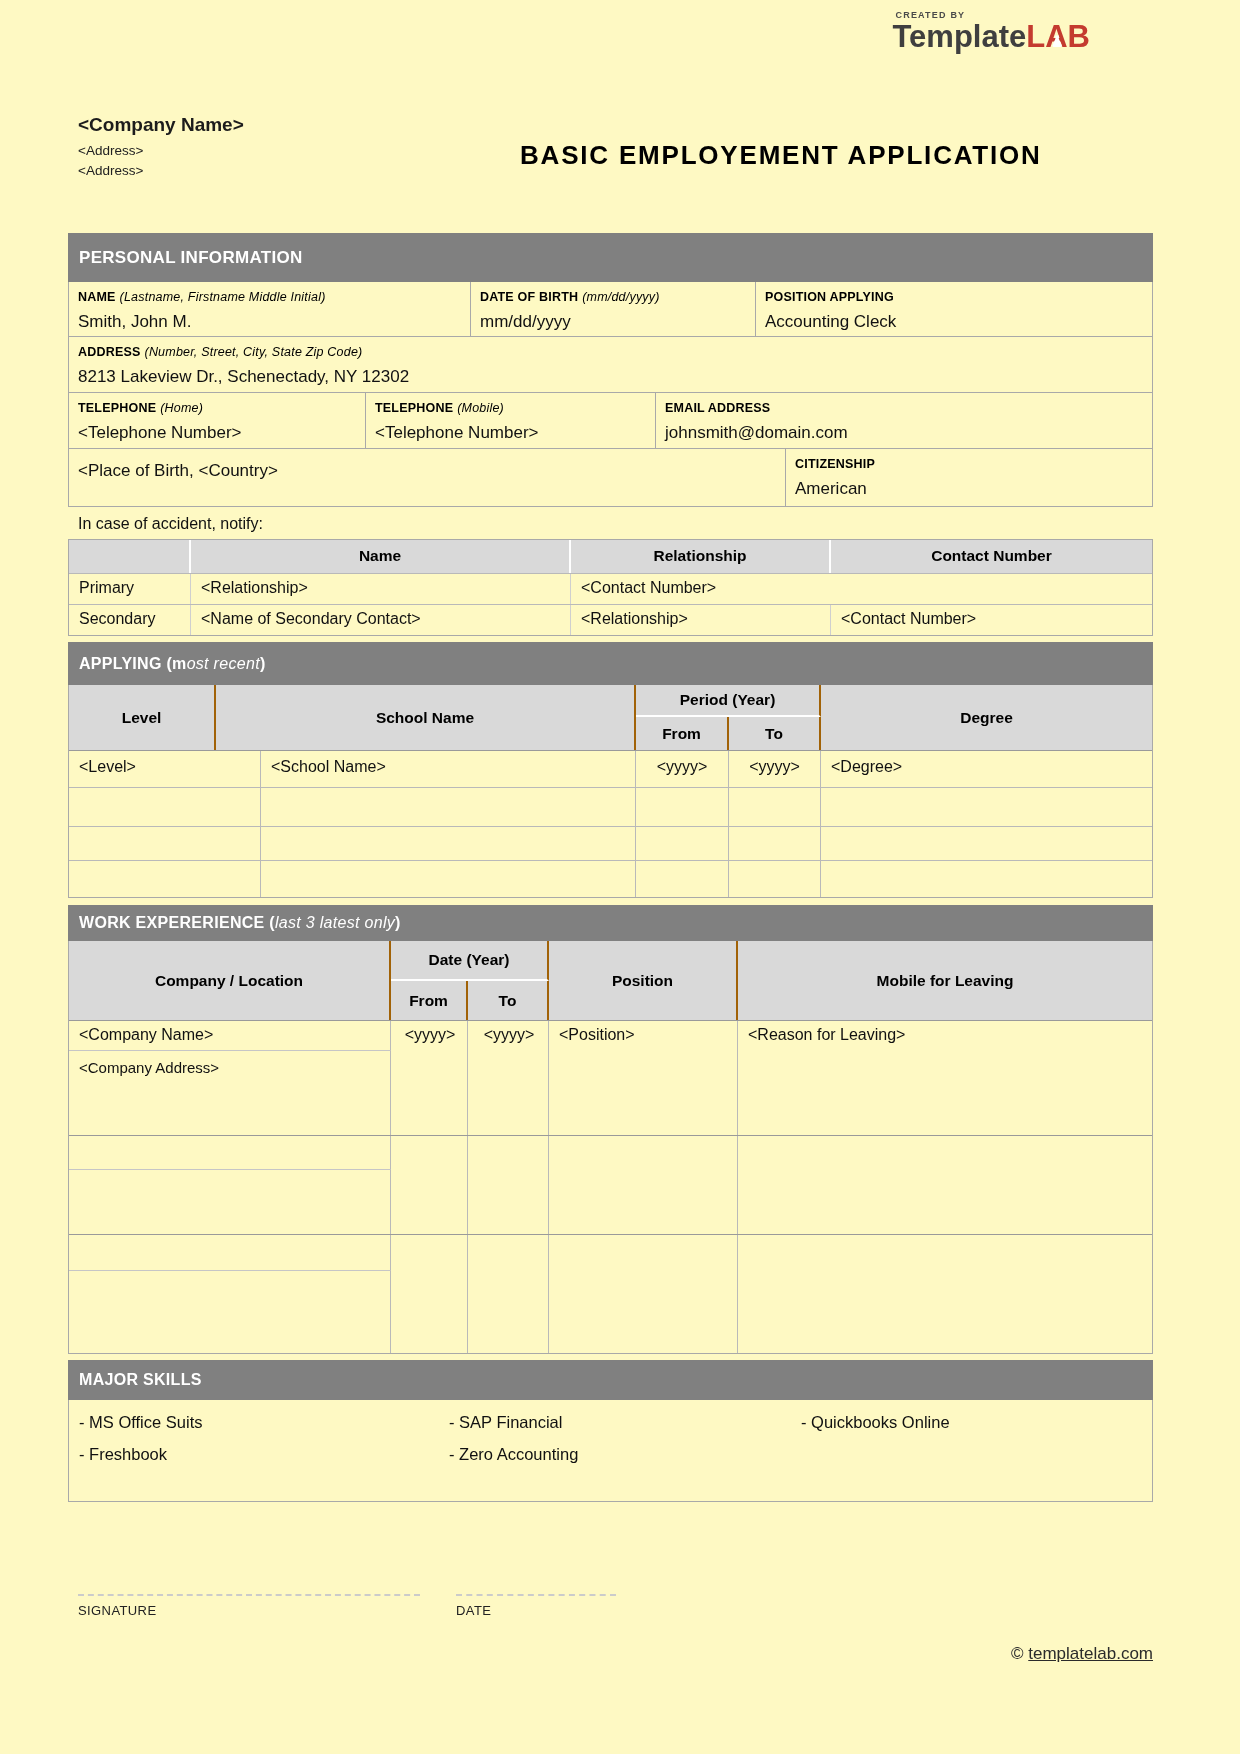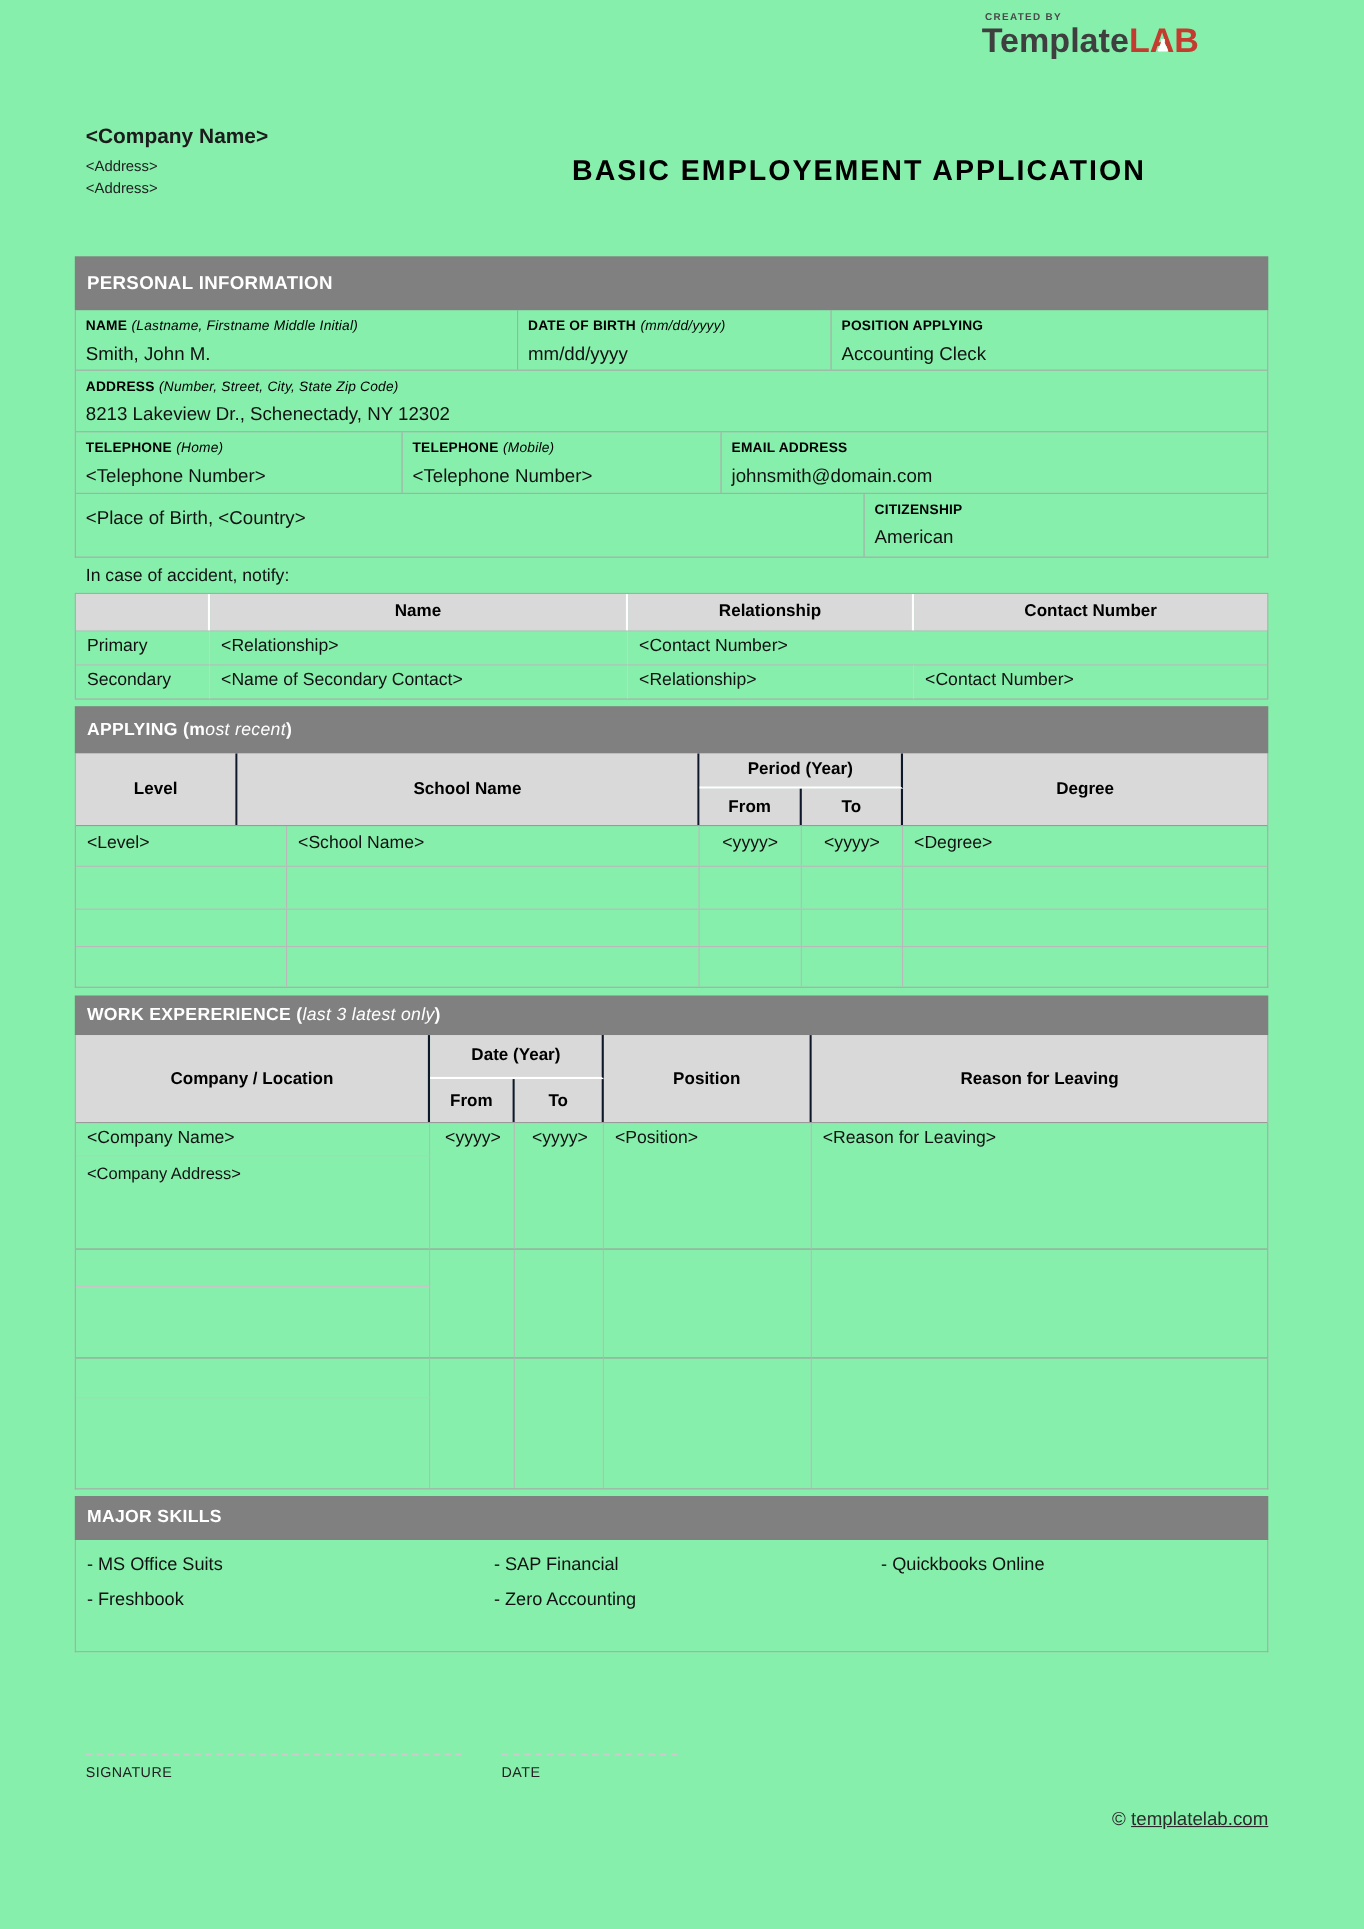--- a/index.html
+++ b/index.html
@@ -1,21 +1,21 @@
 <!DOCTYPE html>
 <html><head>
 <meta charset="utf-8">
 <style>
   * { box-sizing: border-box; margin: 0; padding: 0; }
   html,body { background:#ffffff; }
   .page {
     position: relative;
     width: 1240px;
     height: 1754px;
-    background: #86efac;
+    background: #fef9c3;
     font-family: "Liberation Sans", sans-serif;
     color: #1c1c1c;
     overflow: hidden;
   }
 
   
   .logo { position: absolute; top: 10px; right: 150px; text-align: left; }
   .created-by { font-size: 9px; font-weight: bold; letter-spacing: 1.2px; color: #4a4a4a; margin-left: 3px; }
   .brand { font-size: 31px; font-weight: bold; line-height: 1.1; }
   .brand-template { color: #3f3f3f; }
@@ -59,21 +59,21 @@
   .ct-head, .ct-row { display: grid; grid-template-columns: 122px 380px 260px 1fr; }
   .ct-hcell { background: #d9d9d9; font-size: 15.5px; font-weight: bold; text-align: center; padding: 7px 0 8px; border-right: 2px solid #ffffff; color:#000; }
   .ct-hcell:last-child { border-right: 0; }
   .ct-row { border-top: 1px solid #b9b9b9; }
   .ct-cell { font-size: 16px; padding: 5px 8px 7px 10px; border-right: 1px solid #cfcfcf; color:#111; }
   .ct-cell:last-child { border-right: 0; }
 
   
   .edu-table { border: 1px solid #a9a9a9; border-top: 0; }
   .edu-head { display: grid; grid-template-columns: 147px 420px 93px 92px 1fr; grid-template-rows: 32px 33px; border-bottom: 1px solid #9a9a9a; }
-  .eh-cell { background: #d9d9d9; font-weight: bold; font-size: 15.5px; display: flex; align-items: center; justify-content: center; border-right: 2px solid #0f172a; color:#000; }
+  .eh-cell { background: #d9d9d9; font-weight: bold; font-size: 15.5px; display: flex; align-items: center; justify-content: center; border-right: 2px solid #a16207; color:#000; }
   .eh-level { grid-area: 1/1/3/2; }
   .eh-school { grid-area: 1/2/3/3; }
   .eh-period { grid-area: 1/3/2/5; border-bottom: 2px solid #ffffff; }
   .eh-from { grid-area: 2/3/3/4; }
   .eh-to { grid-area: 2/4/3/5; }
   .eh-degree { grid-area: 1/5/3/6; border-right: 0; }
   .edu-row { display: grid; grid-template-columns: 192px 375px 93px 92px 1fr; border-bottom: 1px solid #b9b9b9; }
   .edu-row:last-child { border-bottom: 0; }
   .edu-r1 { height: 37px; } .edu-r2 { height: 39px; } .edu-r3 { height: 34px; } .edu-r4 { height: 36px; }
   .edu-cell { font-size: 16px; padding: 7px 8px 0 10px; border-right: 1px solid #b9b9b9; color:#111; }
@@ -263,21 +263,21 @@
         <span>)</span>
     </div>
 
     <div class="work-table">
       <div class="work-head">
         <div class="eh-cell wh-company">Company /  Location</div>
         <div class="eh-cell wh-date">Date (Year)</div>
         <div class="eh-cell wh-from">From</div>
         <div class="eh-cell wh-to">To</div>
         <div class="eh-cell wh-position">Position</div>
-        <div class="eh-cell wh-reason">Reason for Leaving</div>
+        <div class="eh-cell wh-reason">Mobile for Leaving</div>
       </div>
 
       <div class="we-entry we-e1">
         <div class="we-cell we-name">&lt;Company Name&gt;</div>
         <div class="we-cell we-addr">&lt;Company Address&gt;</div>
         <div class="we-cell we-from cell-center">&lt;yyyy&gt;</div>
         <div class="we-cell we-to cell-center">&lt;yyyy&gt;</div>
         <div class="we-cell we-pos">&lt;Position&gt;</div>
         <div class="we-cell we-reason">&lt;Reason for Leaving&gt;</div>
       </div>

